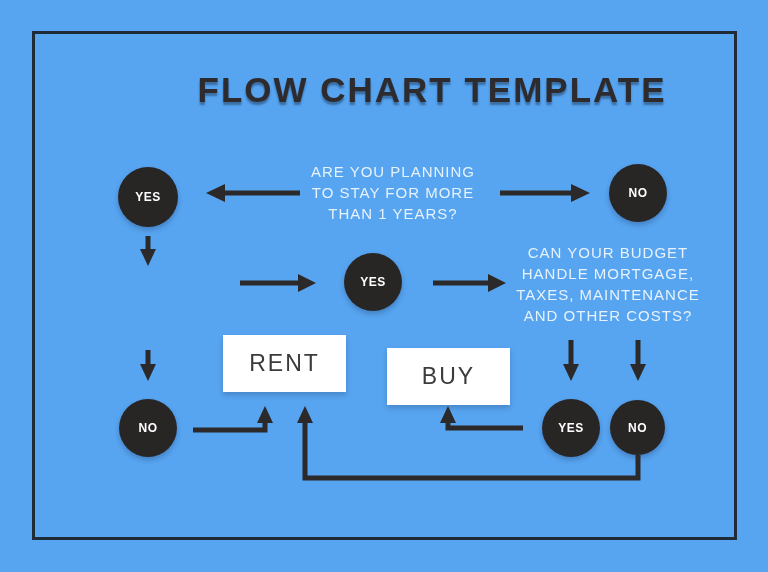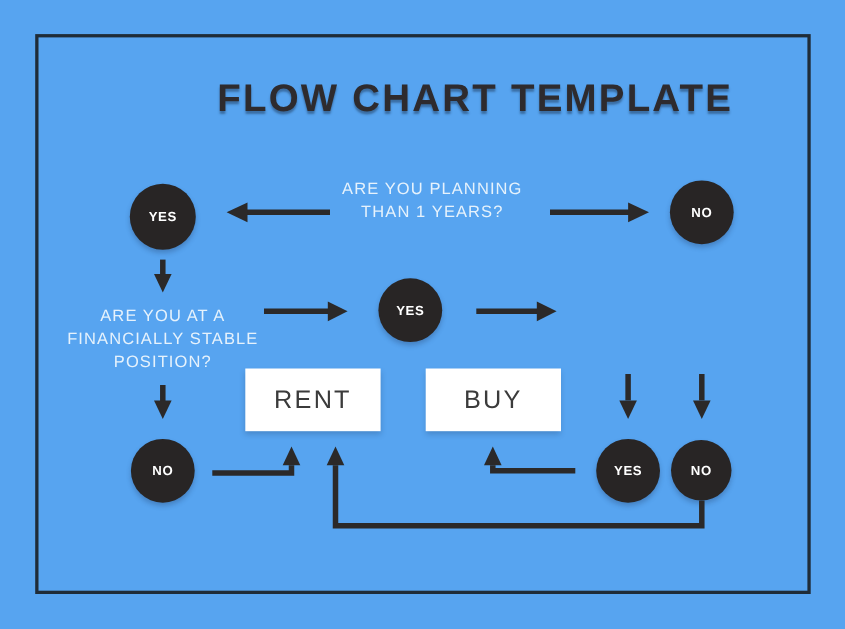--- a/index.html
+++ b/index.html
@@ -40,41 +40,43 @@
   .question span{display:block;}
   .q-stay{left:283px;top:161px;width:220px;}
   .q-stable{left:48px;top:277px;width:200px;}
   .q-budget{left:508px;top:242px;width:200px;}
   .outcome{
     position:absolute;width:123px;height:57px;background:var(--boxfill);
     color:var(--boxtext);display:flex;align-items:center;justify-content:center;
     font-size:23px;letter-spacing:2px;box-shadow:0 3px 5px rgba(25,50,90,0.25);
   }
   .o-rent{left:223px;top:335px;}
-  .o-buy{left:387px;top:335px;}
+  .o-buy{left:387px;top:348px;}
   svg.arrows{position:absolute;left:0;top:0;pointer-events:none;}
   svg.arrows path{stroke:var(--arrow);stroke-width:5;fill:none;stroke-linejoin:miter;}
   svg.arrows polygon{fill:var(--arrow);stroke:none;}
 </style>
 </head>
 <body>
 
 <div class="canvas">
   <div class="frame"></div>
 
   <div class="title">FLOW CHART TEMPLATE</div>
 
   <div class="question q-stay">
     <span>ARE YOU PLANNING</span>
+    <span>TO STAY FOR MORE</span>
     <span>THAN 1 YEARS?</span>
   </div>
-  <div class="question q-stable">
-    <span>ARE YOU AT A</span>
-    <span>FINANCIALLY STABLE</span>
-    <span>POSITION?</span>
+  <div class="question q-budget">
+    <span>CAN YOUR BUDGET</span>
+    <span>HANDLE MORTGAGE,</span>
+    <span>TAXES, MAINTENANCE</span>
+    <span>AND OTHER COSTS?</span>
   </div>
 
   <div class="node n-yes-top">YES</div>
   <div class="node n-no-top">NO</div>
   <div class="node n-yes-mid">YES</div>
   <div class="node n-no-left">NO</div>
   <div class="node n-yes-bottom">YES</div>
   <div class="node n-no-bottom">NO</div>
 
   <div class="outcome o-rent">RENT</div>

